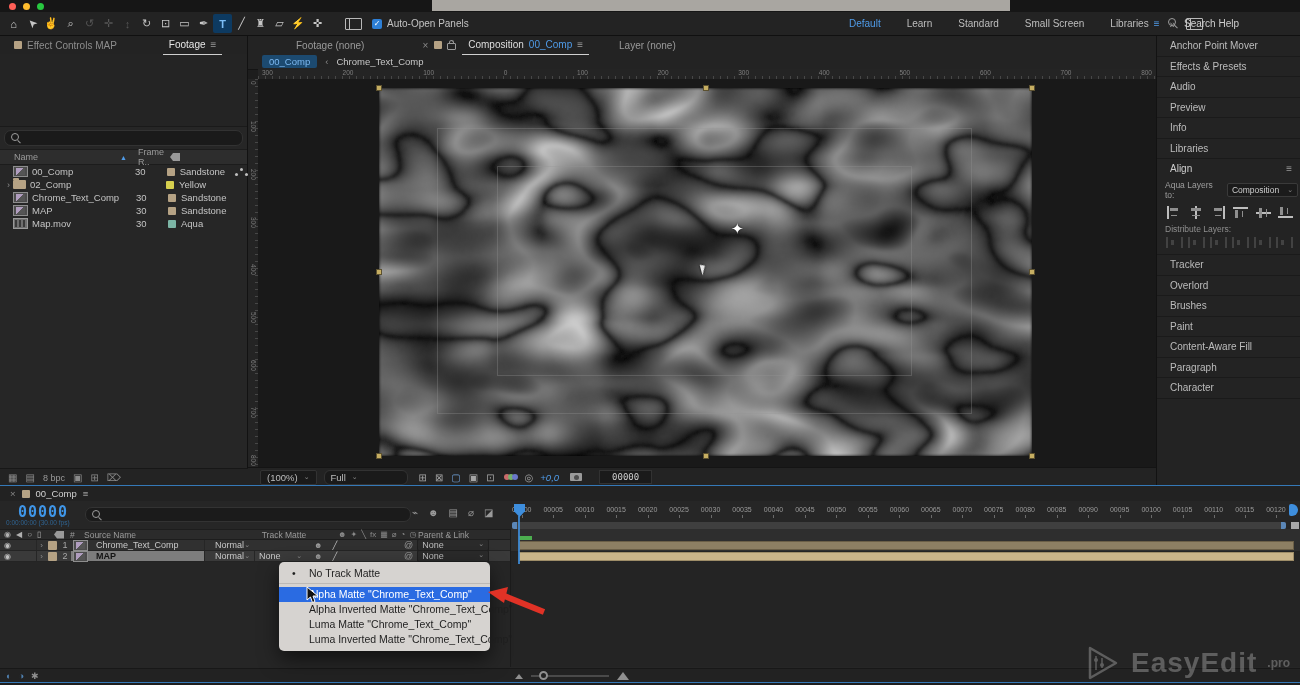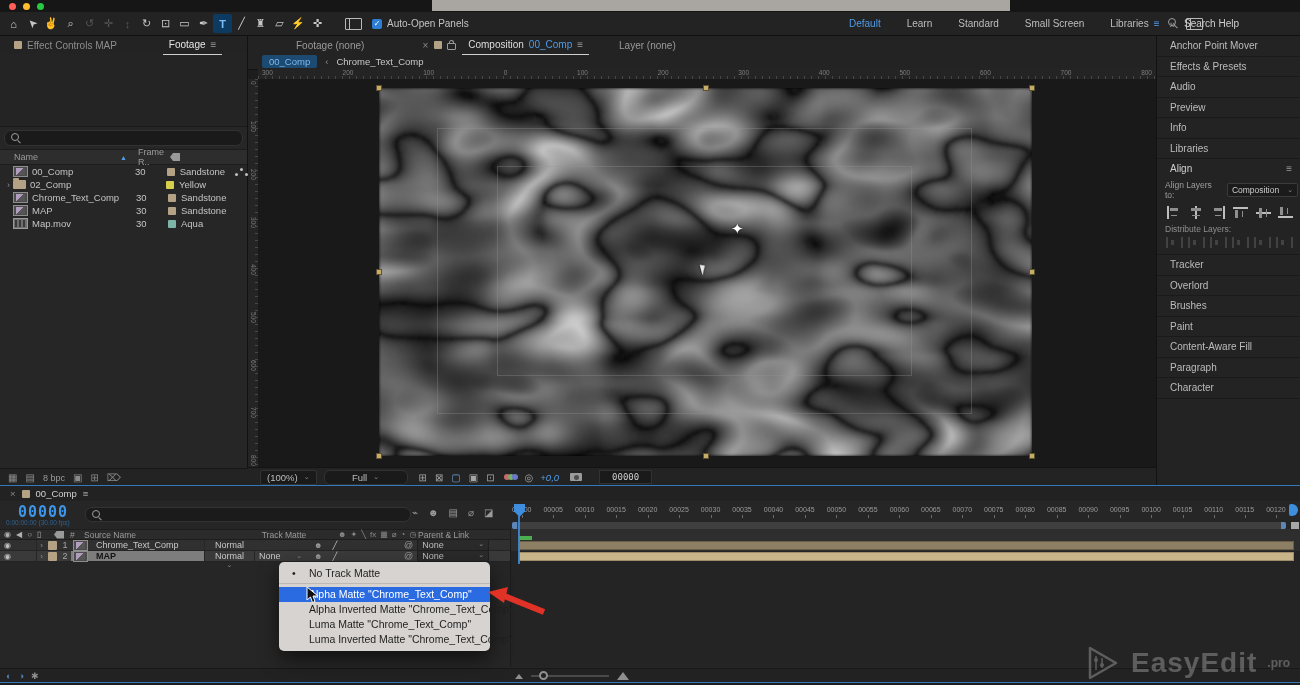--- a/index.html
+++ b/index.html
@@ -155,21 +155,21 @@
   .hdr-parent{padding-left:6px;}
   .tl-row{position:absolute;left:0;width:510px;height:11px;display:flex;align-items:center;font-size:9px;color:#c8c8c8;background:#303030;border-bottom:1px solid #242424;padding-left:4px;box-sizing:border-box;}
   .tl-row.selected{background:#3a3a3a;}
   .r-eye{width:10px;font-size:8px;color:#c0c0c0;}
   .r-blank{width:22px;border-right:1px solid #262626;height:100%;}
   .r-exp{width:9px;color:#8d8d8d;font-size:8px;text-align:center;}
   .r-chip{width:9px;height:9px;border-radius:1px;margin:0 2px;flex:0 0 auto;}
   .r-num{width:12px;text-align:center;color:#a8a8a8;}
   .r-name{width:131px;display:flex;align-items:center;gap:4px;height:100%;padding-left:2px;}
   .selected .r-name{background:#7d7d7d;color:#141414;font-weight:bold;}
-  .r-mode{width:50px;display:flex;justify-content:space-between;align-items:center;padding-right:4px;border-left:1px solid #262626;height:100%;box-sizing:border-box;padding-left:4px;flex-direction:column;}
+  .r-mode{width:50px;display:flex;justify-content:flex-end;align-items:center;padding-right:4px;border-left:1px solid #262626;height:100%;box-sizing:border-box;padding-left:4px;}
   .r-matte{width:52px;display:flex;justify-content:space-between;align-items:center;padding:0 4px;border-left:1px solid #262626;height:100%;box-sizing:border-box;}
   .r-sw{width:52px;display:flex;gap:10px;align-items:center;padding-left:8px;color:#9a9a9a;font-size:8px;}
   .r-slash{color:#c0c0c0;}
   .r-gap{width:38px;}
   .r-parent{display:flex;align-items:center;gap:4px;}
   .r-at{color:#9a9a9a;font-size:9px;}
   .r-pwell{width:62px;display:flex;justify-content:space-between;background:#2a2a2a;border:1px solid #1f1f1f;border-radius:2px;padding:0 4px;color:#bdbdbd;}
   .tracks{position:absolute;left:510px;top:43px;right:0;bottom:15px;background:#242424;border-left:1px solid #1c1c1c;}
   .trackrow-bg{position:absolute;left:0;right:0;height:11px;background:#2e2e2e;border-bottom:1px solid #232323;}
   .bar{position:absolute;left:8px;right:6px;height:9px;border:1px solid;box-sizing:border-box;}
@@ -455,21 +455,21 @@
           <span class="hd" style="left:-3px;bottom:-3px;"></span>
           <span class="hd" style="left:324px;bottom:-3px;"></span>
           <span class="hd" style="right:-3px;bottom:-3px;"></span>
         </div>
       </div>
       <div class="vw-bottom">
         <span class="well">
           <span>(100%)</span>
           <span class="caret">⌄</span>
         </span>
-        <span class="well" style="width:70px;justify-content:center;border-radius:6px;">
+        <span class="well" style="width:70px;justify-content:flex-start;border-radius:6px;">
           <span>Full</span>
           <span class="caret">⌄</span>
         </span>
         <span style="display:flex;gap:8px;margin-left:4px;">
 
         <span class="vbi"><i style="font-style:normal">⊞</i></span>
             <span class="vbi"><i style="font-style:normal">⊠</i></span>
             <span class="vbi blue"><i style="font-style:normal">▢</i></span>
             <span class="vbi"><i style="font-style:normal">▣</i></span>
             <span class="vbi"><i style="font-style:normal">⊡</i></span>
@@ -494,21 +494,21 @@
           <div class="sb-item"><span>Audio</span></div>
           <div class="sb-item"><span>Preview</span></div>
           <div class="sb-item"><span>Info</span></div>
           <div class="sb-item"><span>Libraries</span></div>
         </div>
       <div class="align-head">
         <span>Align</span>
         <span class="hamb">≡</span>
       </div>
       <div class="align-row">
-        <span>Align Layers to:</span>
+        <span>Aqua Layers to:</span>
         <span class="align-sel">
           <span>Composition</span>
           <span class="caret">⌄</span>
         </span>
       </div>
       <div class="align-icons">
         <span class="ai al-l"></span>
         <span class="ai al-cx"></span>
         <span class="ai al-r"></span>
         <span class="ai al-t"></span>

